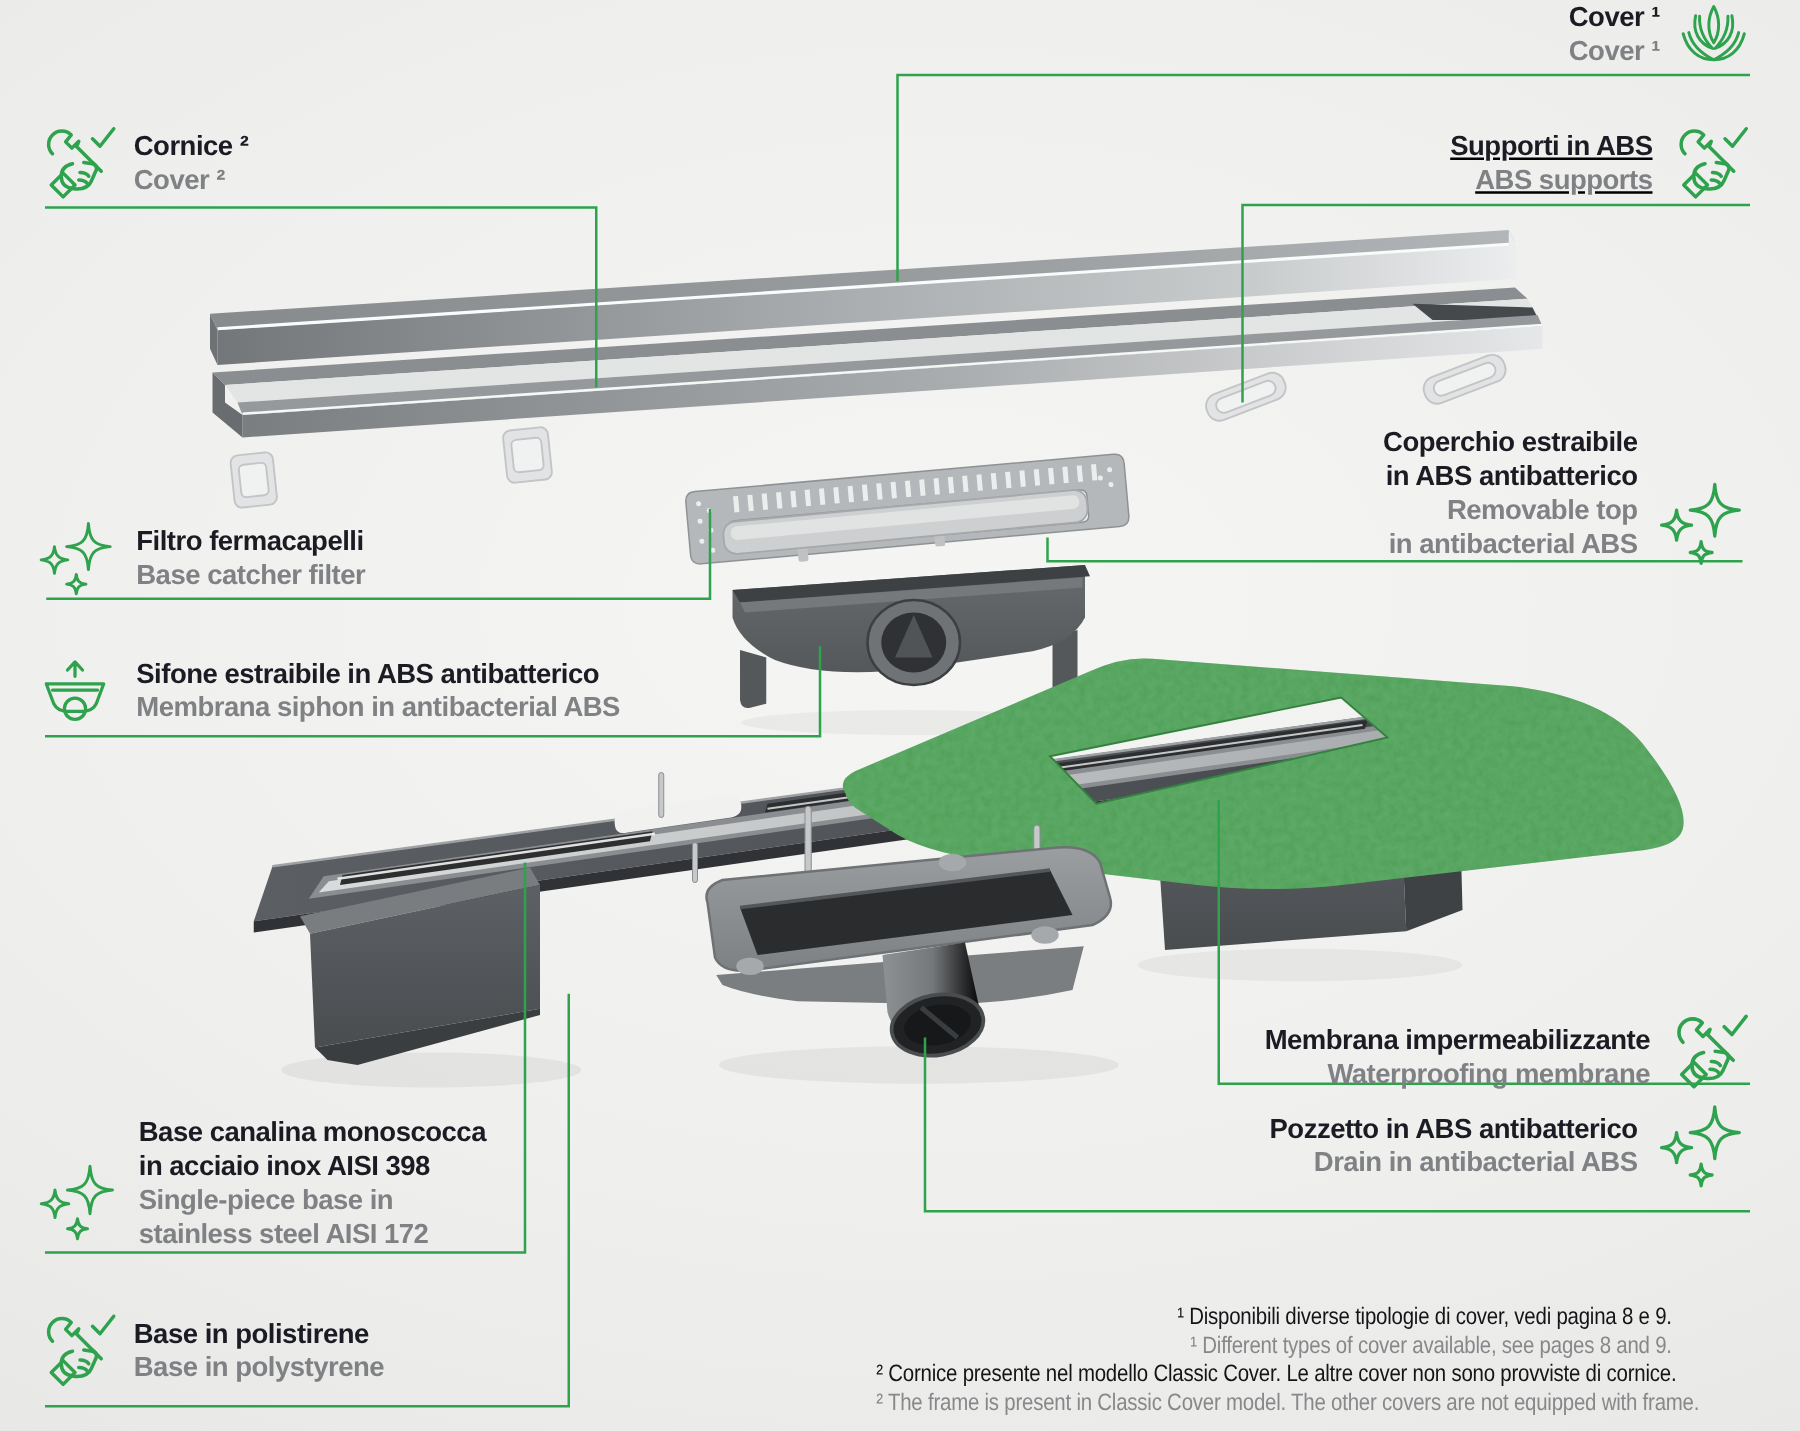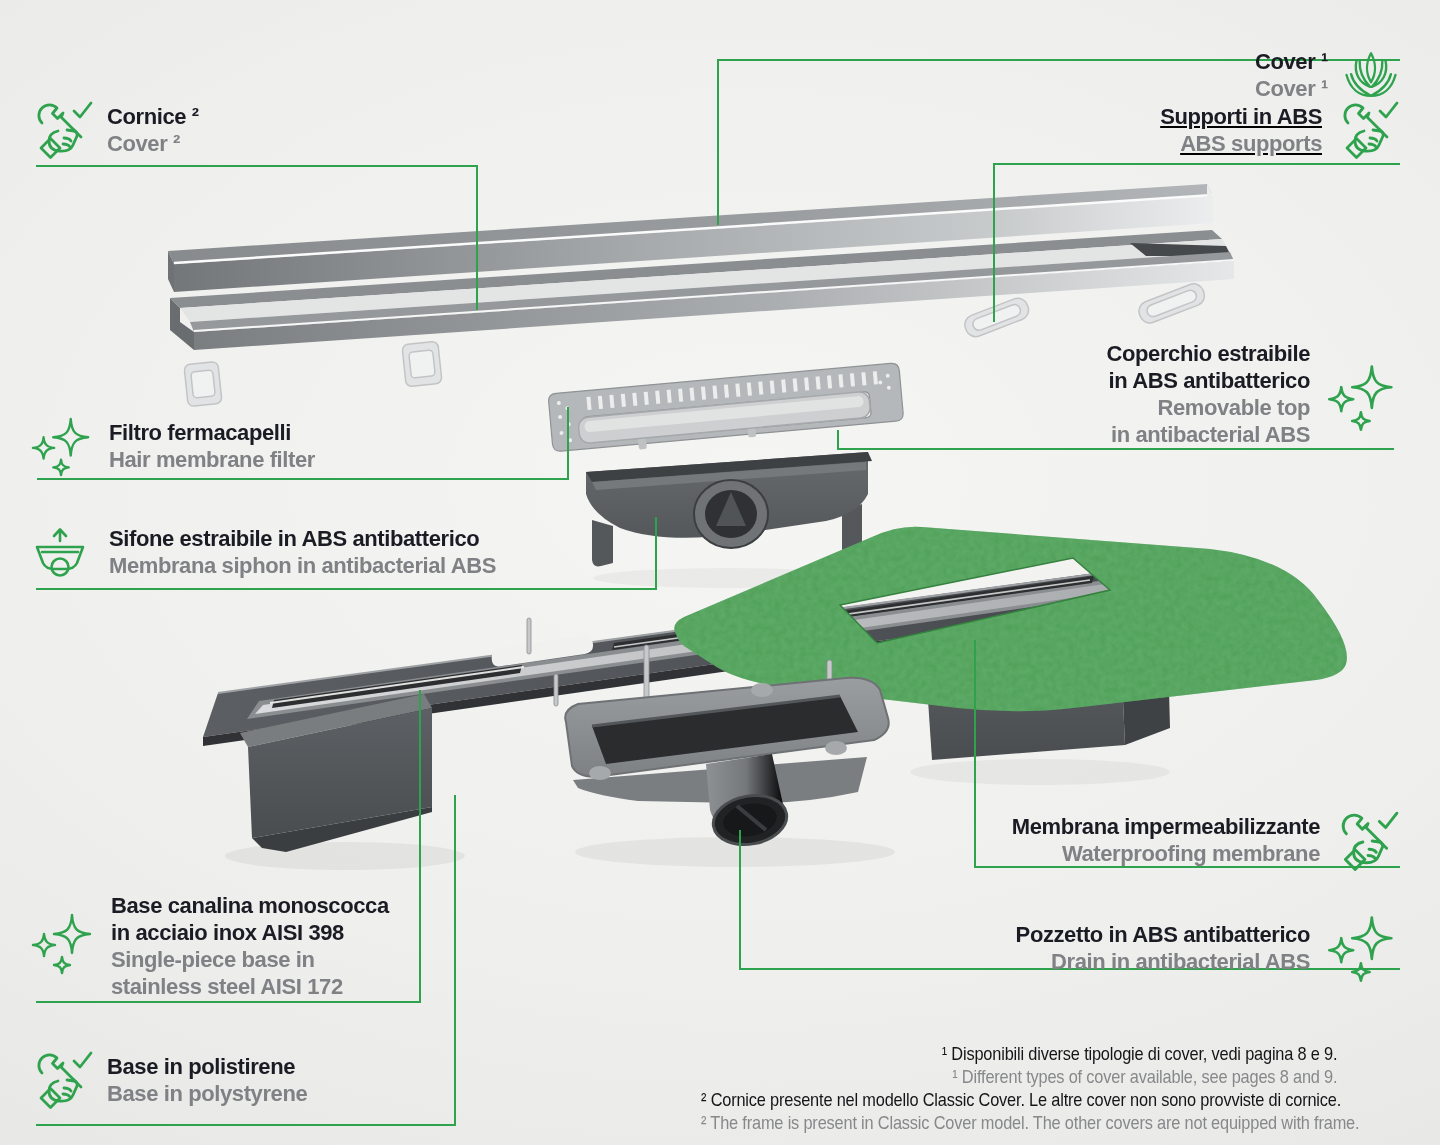--- a/index.html
+++ b/index.html
@@ -10,21 +10,21 @@
   }
   svg{display:block}
   .scene{position:absolute;left:0;top:0;}
   .callout{position:absolute;display:flex;align-items:center;}
   .callout .txt{display:flex;flex-direction:column;}
   .callout.right-side .txt{text-align:right;order:1;}
   .callout.right-side .ic{order:2;margin-left:14px;}
   .callout.left-side .ic{margin-right:13px;}
   .callout .t{font-weight:bold;font-size:22px;line-height:27px;color:#1b1b24;letter-spacing:-0.4px;white-space:pre-line;}
   .callout .s{font-weight:bold;font-size:22px;line-height:27px;color:#7f8184;letter-spacing:-0.4px;white-space:pre-line;}
-  .callout.bottom-align{align-items:center;}
+  .callout.bottom-align{align-items:flex-end;}
   .ic{flex:0 0 auto;}
   .footnotes{position:absolute;left:701px;top:1042px;width:740px;text-align:right;}
   .footnotes .fn{font-size:19px;line-height:23px;letter-spacing:-0.2px;transform:scaleX(0.86);transform-origin:left top;white-space:nowrap;}
   .footnotes .fn.dark{color:#151518;}
   .footnotes .fn.gray{color:#87888a;}
 </style>
 </head>
 <body>
 
 <div class="stage">
@@ -255,21 +255,21 @@
       <path d="M838,430 L838,449 L1394,449"></path>
       <path d="M37,479 L568,479 L568,407"></path>
       <path d="M36,589 L656,589 L656,517"></path>
       <path d="M975,640 L975,867 L1400,867"></path>
       <path d="M36,1002 L420,1002 L420,690"></path>
       <path d="M740,830 L740,969 L1400,969"></path>
       <path d="M36,1125 L455,1125 L455,795"></path>
     </g>
   </svg>
 
-  <div class="callout right-side" style="top:0px;right:40px;margin-top:48px;">
+  <div class="callout right-side" style="top:0px;right:40px;">
     <div class="txt">
       <div class="t">Cover ¹</div>
       <div class="s">Cover ¹</div>
     </div>
     <span class="ic">
       <svg width="58" height="54" viewBox="0 0 64 56" stroke="#2ea24d" stroke-width="2.6" stroke-linecap="round" stroke-linejoin="round" fill="none">
           <use href="#ic-lotus"></use>
         </svg>
     </span>
   </div>
@@ -313,21 +313,21 @@
   </div>
 
   <div class="callout left-side" style="top:414px;left:28px;">
     <span class="ic">
       <svg width="68" height="64" viewBox="0 0 64 66" stroke="#2ea24d" stroke-width="2.4" stroke-linecap="round" stroke-linejoin="round" fill="none">
           <use href="#ic-sparkles"></use>
         </svg>
     </span>
     <div class="txt">
       <div class="t">Filtro fermacapelli</div>
-      <div class="s">Hair membrane filter</div>
+      <div class="s">Base catcher filter</div>
     </div>
   </div>
 
   <div class="callout left-side" style="top:524px;left:24px;">
     <span class="ic">
       <svg width="72" height="56" viewBox="0 0 72 50" stroke="#2ea24d" stroke-width="2.6" stroke-linecap="round" stroke-linejoin="round" fill="none">
           <use href="#ic-siphon"></use>
         </svg>
     </span>
     <div class="txt">
@@ -355,21 +355,21 @@
         </svg>
     </span>
     <div class="txt">
       <div class="t">Base canalina monoscocca
 in acciaio inox AISI 398</div>
       <div class="s">Single-piece base in
 stainless steel AISI 172</div>
     </div>
   </div>
 
-  <div class="callout right-side" style="top:912px;right:40px;">
+  <div class="callout right-side" style="top:880px;right:40px;">
     <div class="txt">
       <div class="t">Pozzetto in ABS antibatterico</div>
       <div class="s">Drain in antibacterial ABS</div>
     </div>
     <span class="ic">
       <svg width="76" height="72" viewBox="0 0 64 66" stroke="#2ea24d" stroke-width="2.4" stroke-linecap="round" stroke-linejoin="round" fill="none">
           <use href="#ic-sparkles"></use>
         </svg>
     </span>
   </div>

